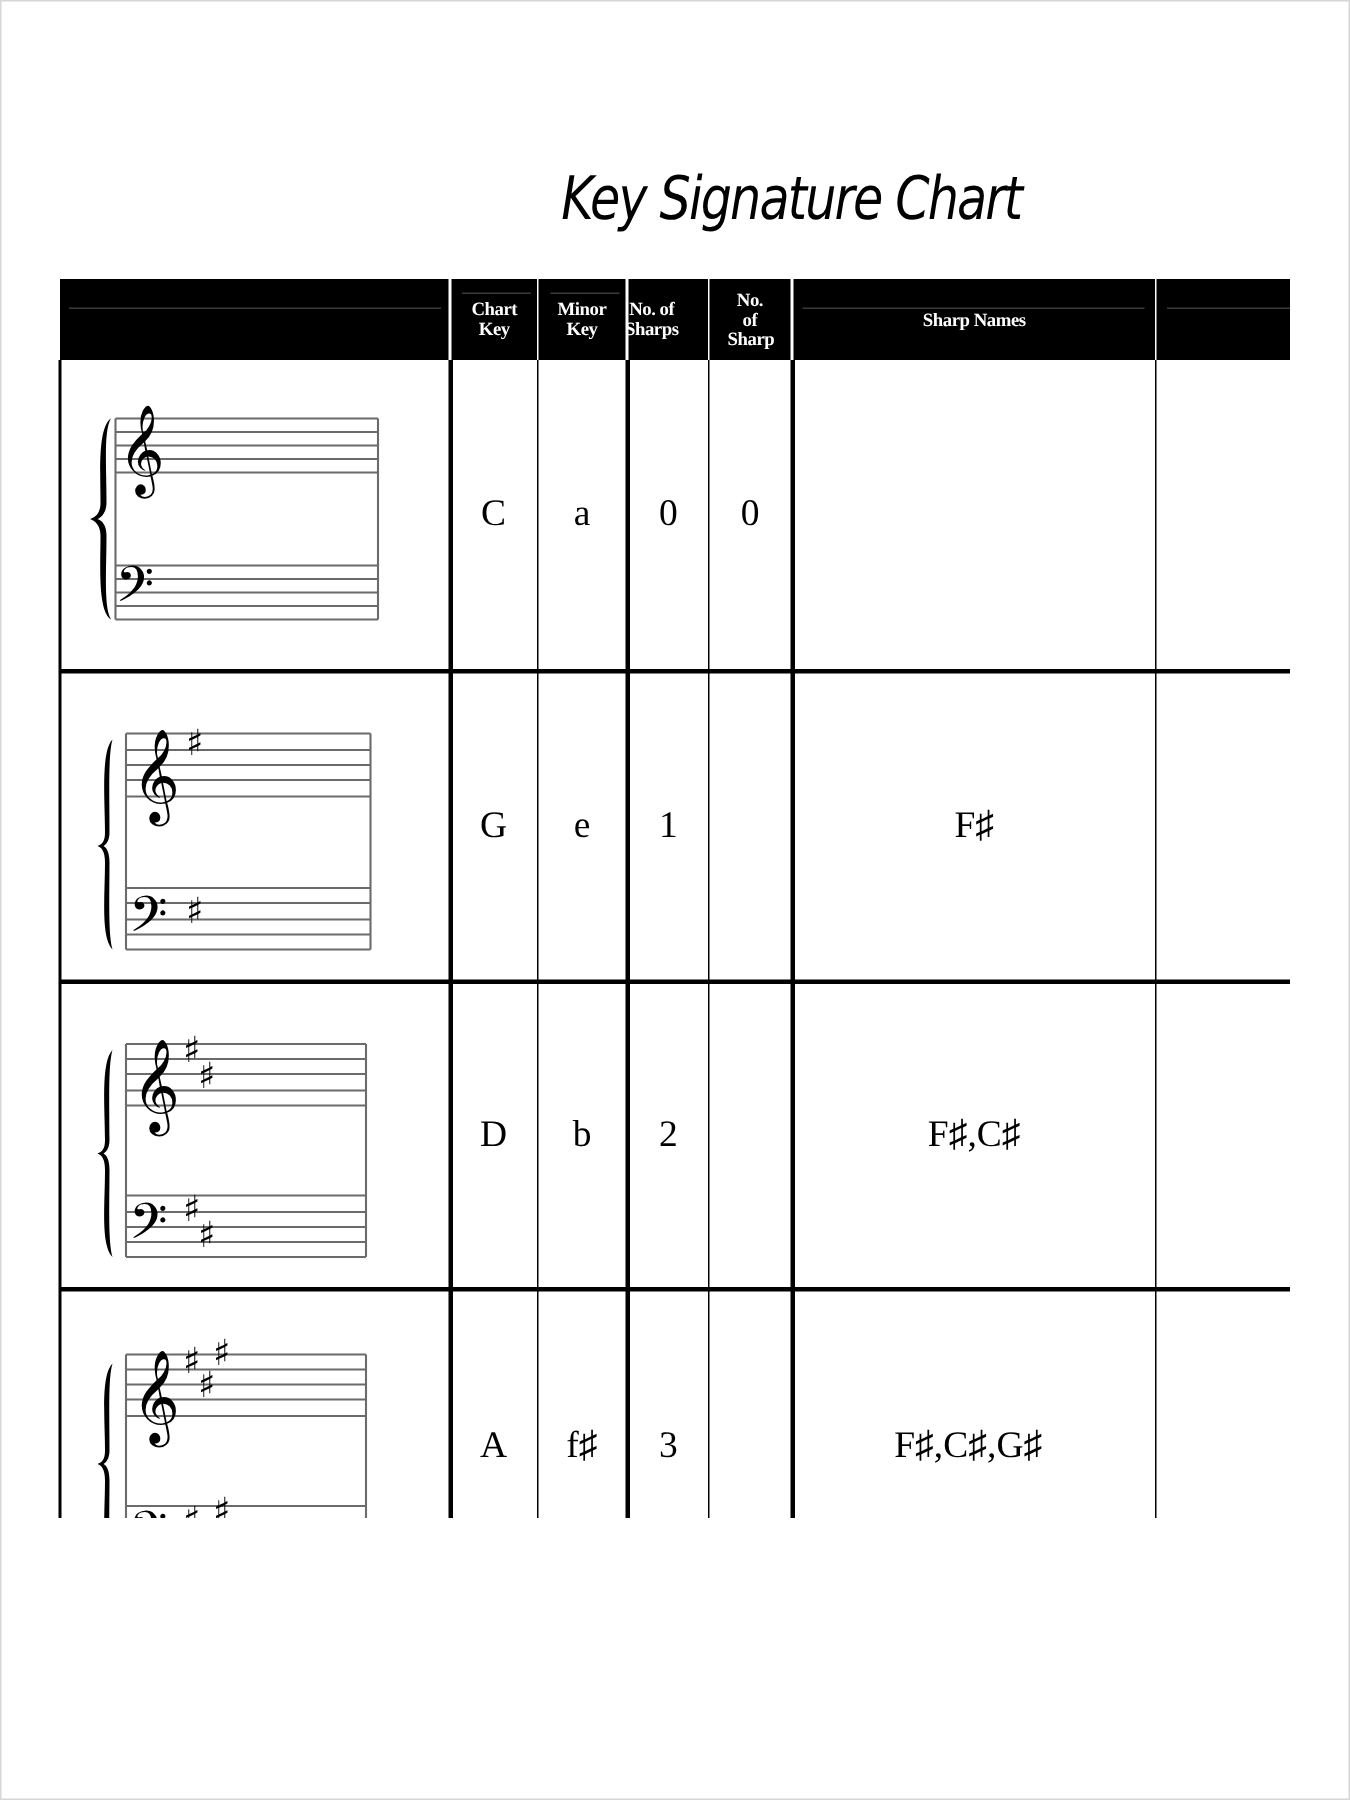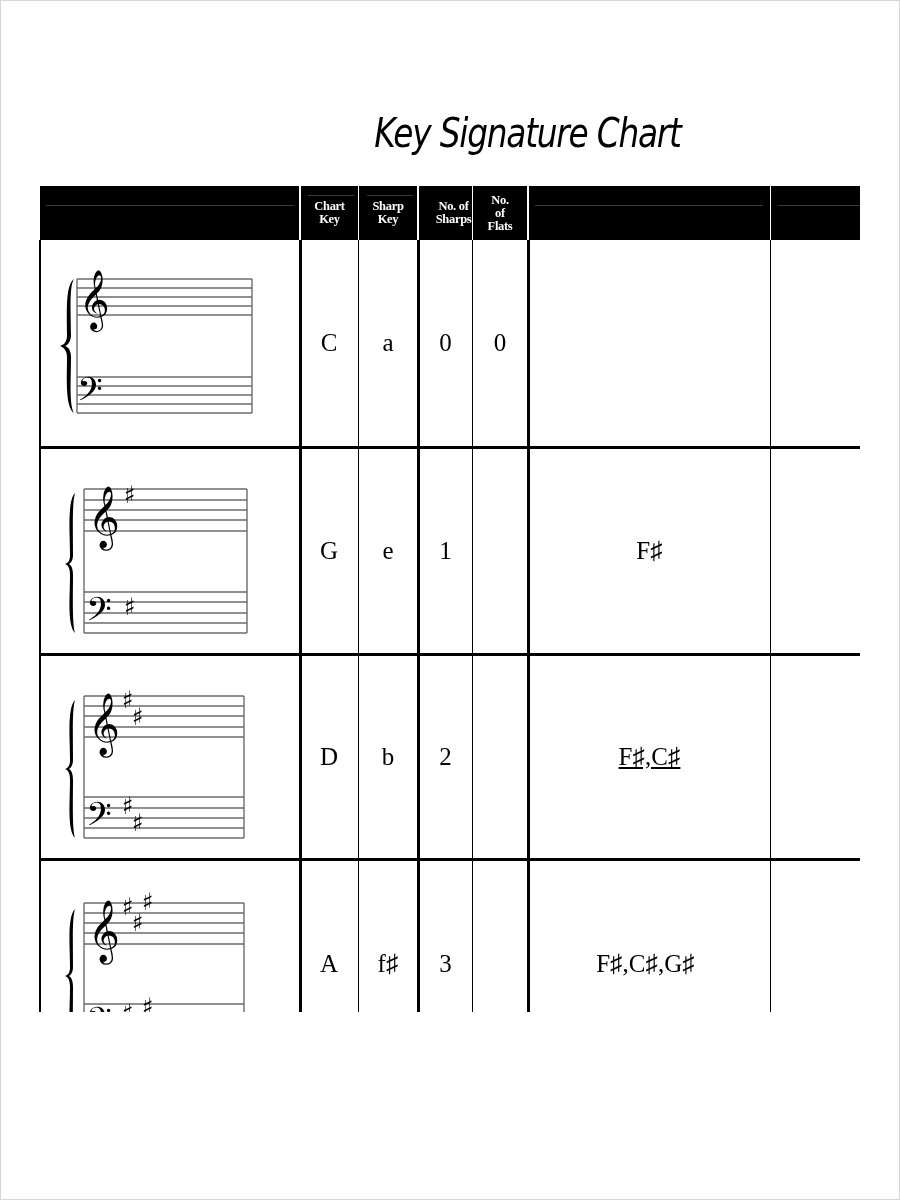--- a/index.html
+++ b/index.html
@@ -42,28 +42,29 @@
   <div class="hsep" style="left:358px; width:1px;"></div>
   <div class="hsep" style="left:417px;"></div>
   <div class="hsep" style="left:472px; width:1px;"></div>
   <div class="hsep" style="left:527px;"></div>
   <div class="hsep" style="left:770px; width:1px;"></div>
 
   <div class="hcell" style="left:301px; width:57px;">
       <span style="display:block; width:38px;">Chart Key</span>
     </div>
   <div class="hcell" style="left:359px; width:58px;">
-      <span style="display:block; width:38px;">Sharp Key</span>
+      <span style="display:block; width:38px;">Minor Key</span>
     </div>
-  <div class="hcell" style="left:427px; width:53px;">
+  <div class="hcell" style="left:408px; width:53px;">
       <span style="display:block; width:42px;">No. of Sharps</span>
     </div>
   <div class="hcell" style="left:473px; width:54px;">
-      <span style="display:block; width:30px;">No. of Flats</span>
+      <span style="display:block; width:30px;">No. of Sharp</span>
     </div>
+  <div class="hcell" style="left:529px; width:241px;">Sharp Names</div>
   <div class="hcell" style="left:771px; width:89px;"></div>
 
   <div class="vline" style="left:39px; top:240px; width:1.5px; height:780px;"></div>
   <div class="vline" style="left:299px; top:240px; width:2.5px; height:780px;"></div>
   <div class="vline" style="left:358px; top:240px; width:1.2px; height:780px;"></div>
   <div class="vline" style="left:417px; top:240px; width:2.5px; height:780px;"></div>
   <div class="vline" style="left:472px; top:240px; width:1.2px; height:780px;"></div>
   <div class="vline" style="left:527px; top:240px; width:2.5px; height:780px;"></div>
   <div class="vline" style="left:770px; top:240px; width:1.2px; height:780px;"></div>
 
@@ -148,21 +149,21 @@
       <text x="24" y="162" font-size="40" font-family="DejaVu Sans, sans-serif" fill="#000">𝄢</text>
       <text x="60" y="38" font-size="24" font-family="DejaVu Sans, sans-serif" fill="#000">♯</text>
       <text x="70" y="55" font-size="24" font-family="DejaVu Sans, sans-serif" fill="#000">♯</text>
       <text x="60" y="144" font-size="24" font-family="DejaVu Sans, sans-serif" fill="#000">♯</text>
       <text x="70" y="161" font-size="24" font-family="DejaVu Sans, sans-serif" fill="#000">♯</text>
     </svg>
     <div class="cell" style="left:300px; top:656px; width:58px; height:202px;">D</div>
     <div class="cell" style="left:359px; top:656px; width:58px; height:202px;">b</div>
     <div class="cell" style="left:419px; top:656px; width:53px; height:202px;">2</div>
     <div class="cell" style="left:473px; top:656px; width:54px; height:202px;"></div>
-    <div class="cell" style="left:529px; top:656px; width:241px; height:202px;text-decoration:underline;">F♯,C♯</div>
+    <div class="cell" style="left:529px; top:656px; width:241px; height:202px;">F♯,C♯</div>
   </div>
 
   <div>
     <svg class="staff-svg" style="left:62px; top:875px;" width="200" height="175" viewBox="0 0 200 175">
       <g stroke="#6b6b6b" stroke-width="1.4">
         <line x1="22" y1="28" x2="182" y2="28"></line>
           <line x1="22" y1="38" x2="182" y2="38"></line>
           <line x1="22" y1="48" x2="182" y2="48"></line>
           <line x1="22" y1="58" x2="182" y2="58"></line>
           <line x1="22" y1="69" x2="182" y2="69"></line>

